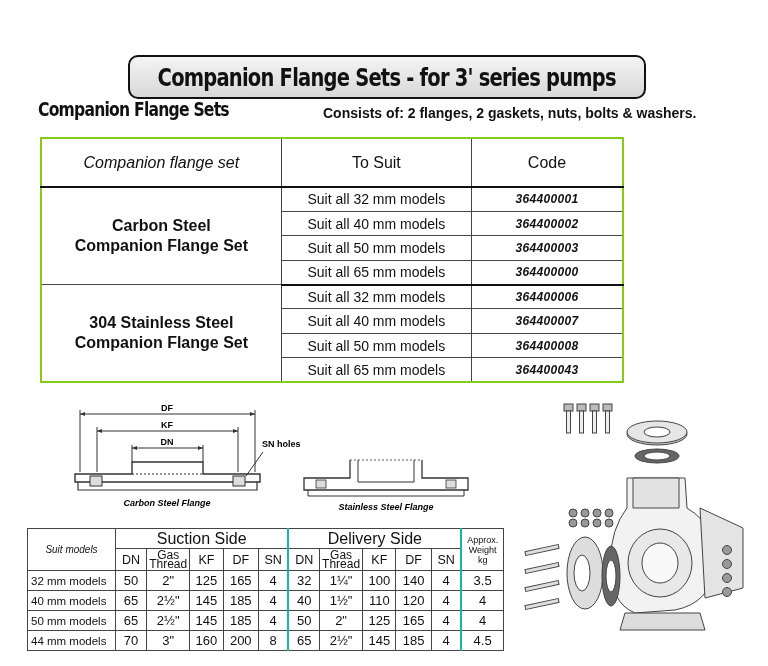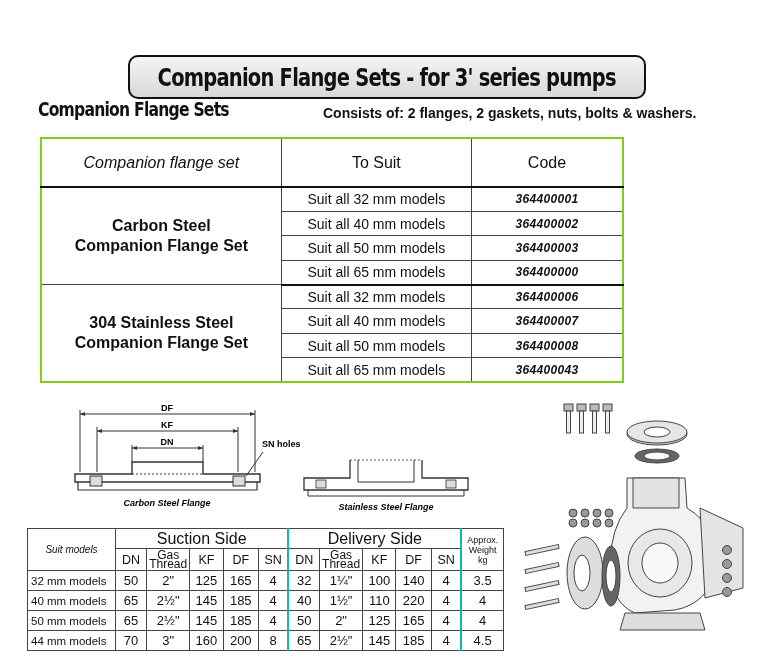--- a/index.html
+++ b/index.html
@@ -247,21 +247,21 @@
     <tr>
       <td class="model">40 mm models</td>
       <td>65</td>
       <td>2½"</td>
       <td>145</td>
       <td>185</td>
       <td>4</td>
       <td class="sep">40</td>
       <td>1½"</td>
       <td>110</td>
-      <td>220</td>
+      <td>120</td>
       <td>4</td>
       <td class="sep">4</td>
     </tr>
     <tr>
       <td class="model">50 mm models</td>
       <td>65</td>
       <td>2½"</td>
       <td>145</td>
       <td>185</td>
       <td>4</td>

